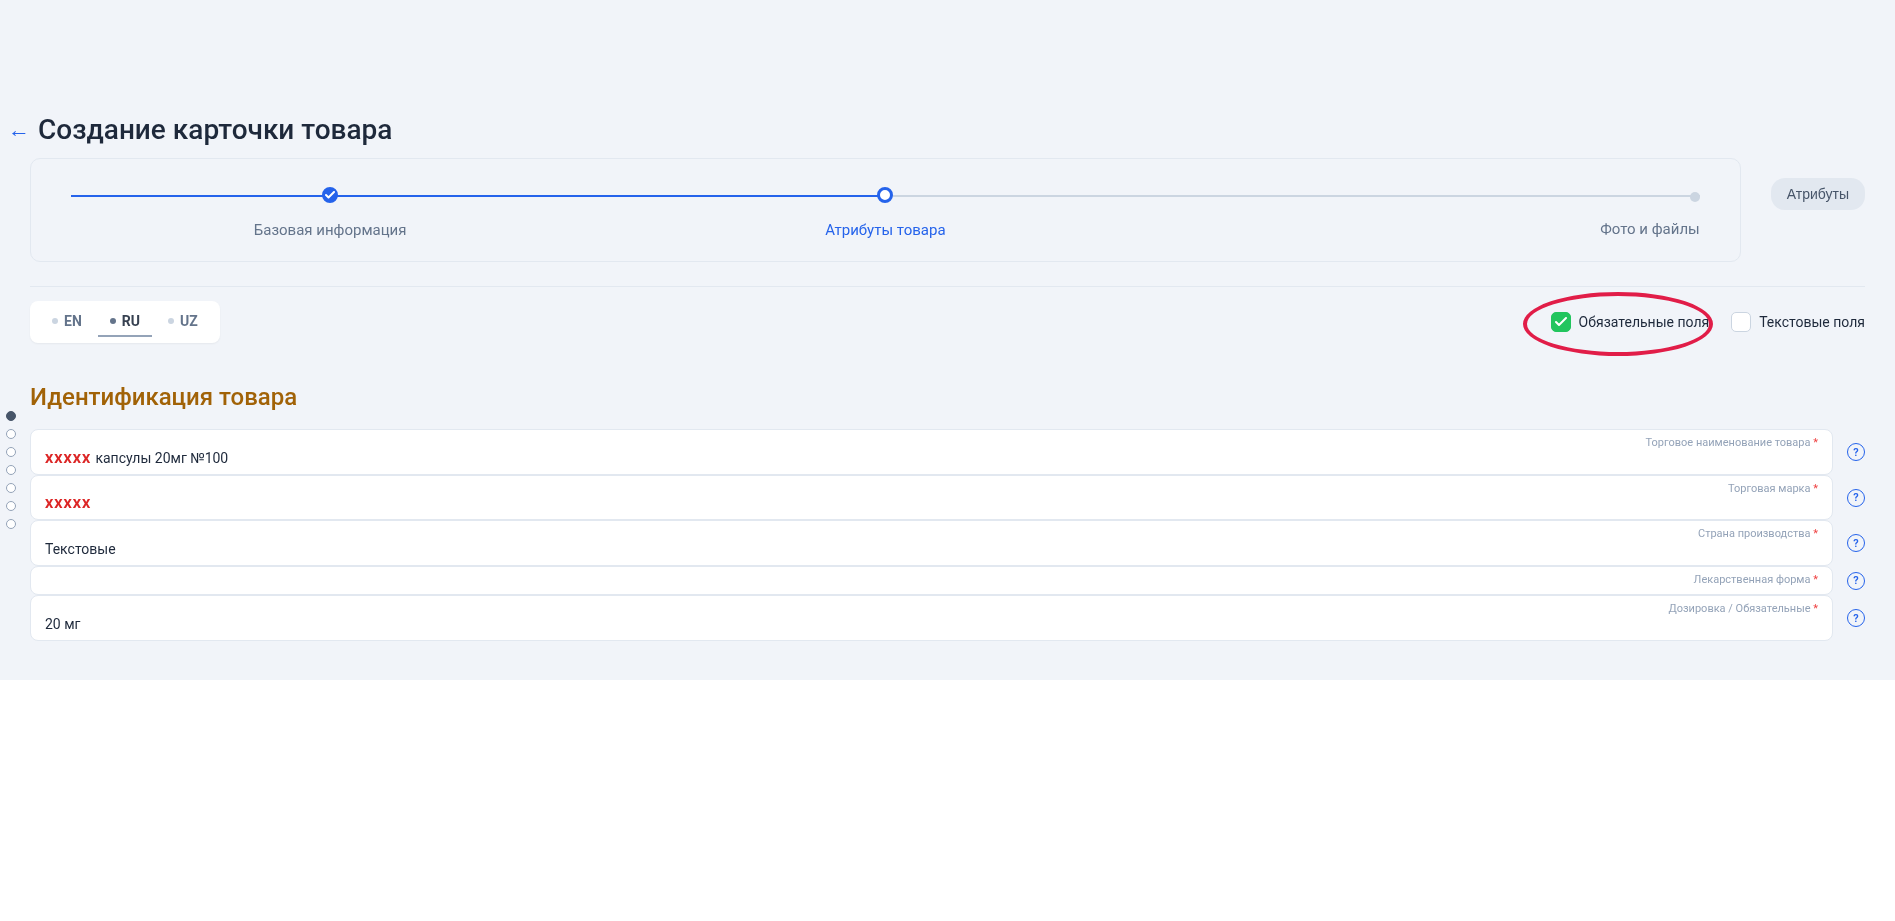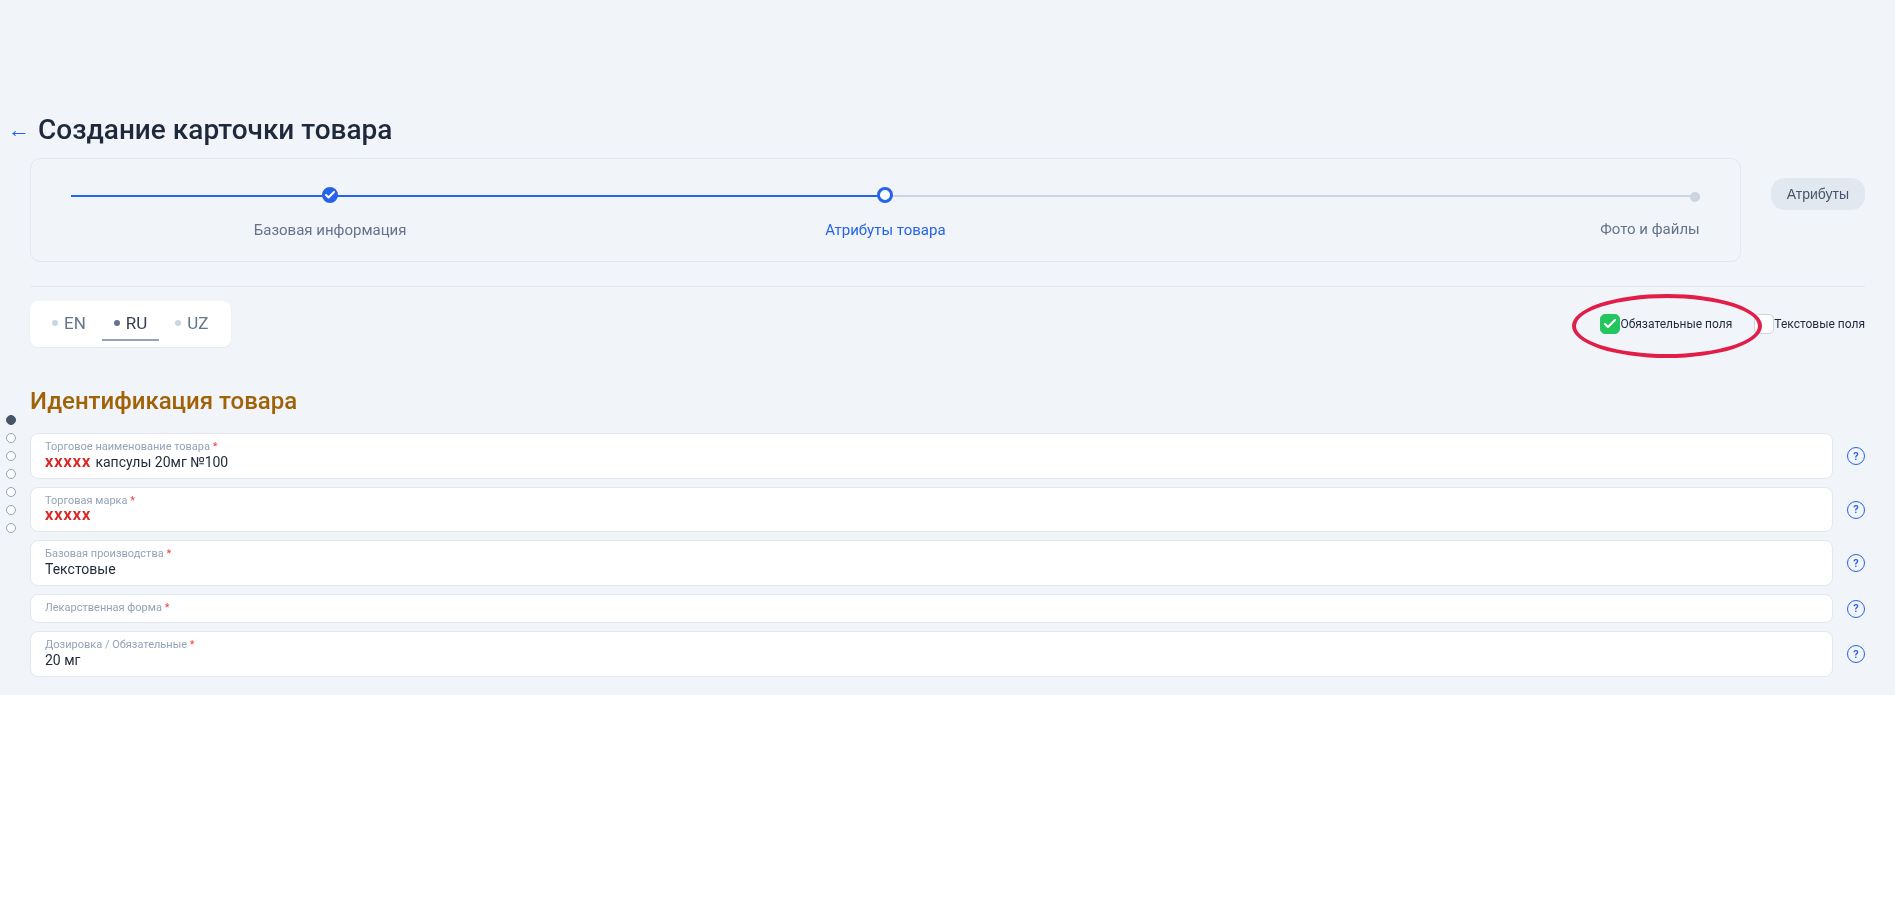--- a/index.html
+++ b/index.html
@@ -134,22 +134,22 @@
       display: flex;
       gap: 4px;
       box-shadow: 0 1px 2px rgba(0,0,0,.05);
     }
     .lang-tab {
       display: flex;
       align-items: center;
       gap: 6px;
       padding: 6px 12px;
       cursor: pointer;
-      font-size: 17px;
-      font-weight: 400;
+      font-size: 14px;
+      font-weight: 700;
       color: #64748b;
       border-bottom: 2px solid transparent;
     }
     .lang-tab.active {
       color: #374151;
       border-bottom-color: #94a3b8;
     }
     .lang-dot {
       width: 6px;
       height: 6px;
@@ -159,21 +159,22 @@
     .lang-tab.active .lang-dot { background: #64748b; }
     .filter-checks {
       display: flex;
       gap: 22px;
       align-items: center;
       position: relative;
     }
     .check-item {
       display: flex;
       align-items: center;
-      font-size: 12px;
+      gap: 8px;
+      font-size: 14px;
       color: #1e293b;
       cursor: pointer;
     }
     .check-box {
       width: 20px;
       height: 20px;
       border-radius: 5px;
       border: 1.5px solid #cbd5e1;
       display: flex;
       align-items: center;
@@ -201,21 +202,21 @@
     .section-title {
       font-size: 24px;
       font-weight: 500;
       color: #a16207;
       margin-bottom: 18px;
     }
     .field-row {
       display: flex;
       align-items: center;
       gap: 14px;
-      margin-bottom: 8px;
+      text-align: right;
     }
     .field {
       flex: 1;
       background: #fff;
       border: 1px solid #e2e8f0;
       border-radius: 8px;
       padding: 6px 14px 8px 14px;
     }
     .field-label {
       font-size: 11px;
@@ -366,21 +367,21 @@
         <span class="field-label"><span>Торговая марка</span> <span class="req">*</span></span>
         <div class="field-value">
           <span class="redacted">XXXXX</span>
         </div>
       </div>
       <div class="help-icon">?</div>
     </div>
 
     <div class="field-row">
       <div class="field">
-        <span class="field-label"><span>Базовая производства</span> <span class="req">*</span></span>
+        <span class="field-label"><span>Страна производства</span> <span class="req">*</span></span>
         <div class="field-value">Текстовые</div>
       </div>
       <div class="help-icon">?</div>
     </div>
 
     <div class="field-row">
       <div class="field">
         <span class="field-label"><span>Лекарственная форма</span> <span class="req">*</span></span>
       </div>
       <div class="help-icon">?</div>

